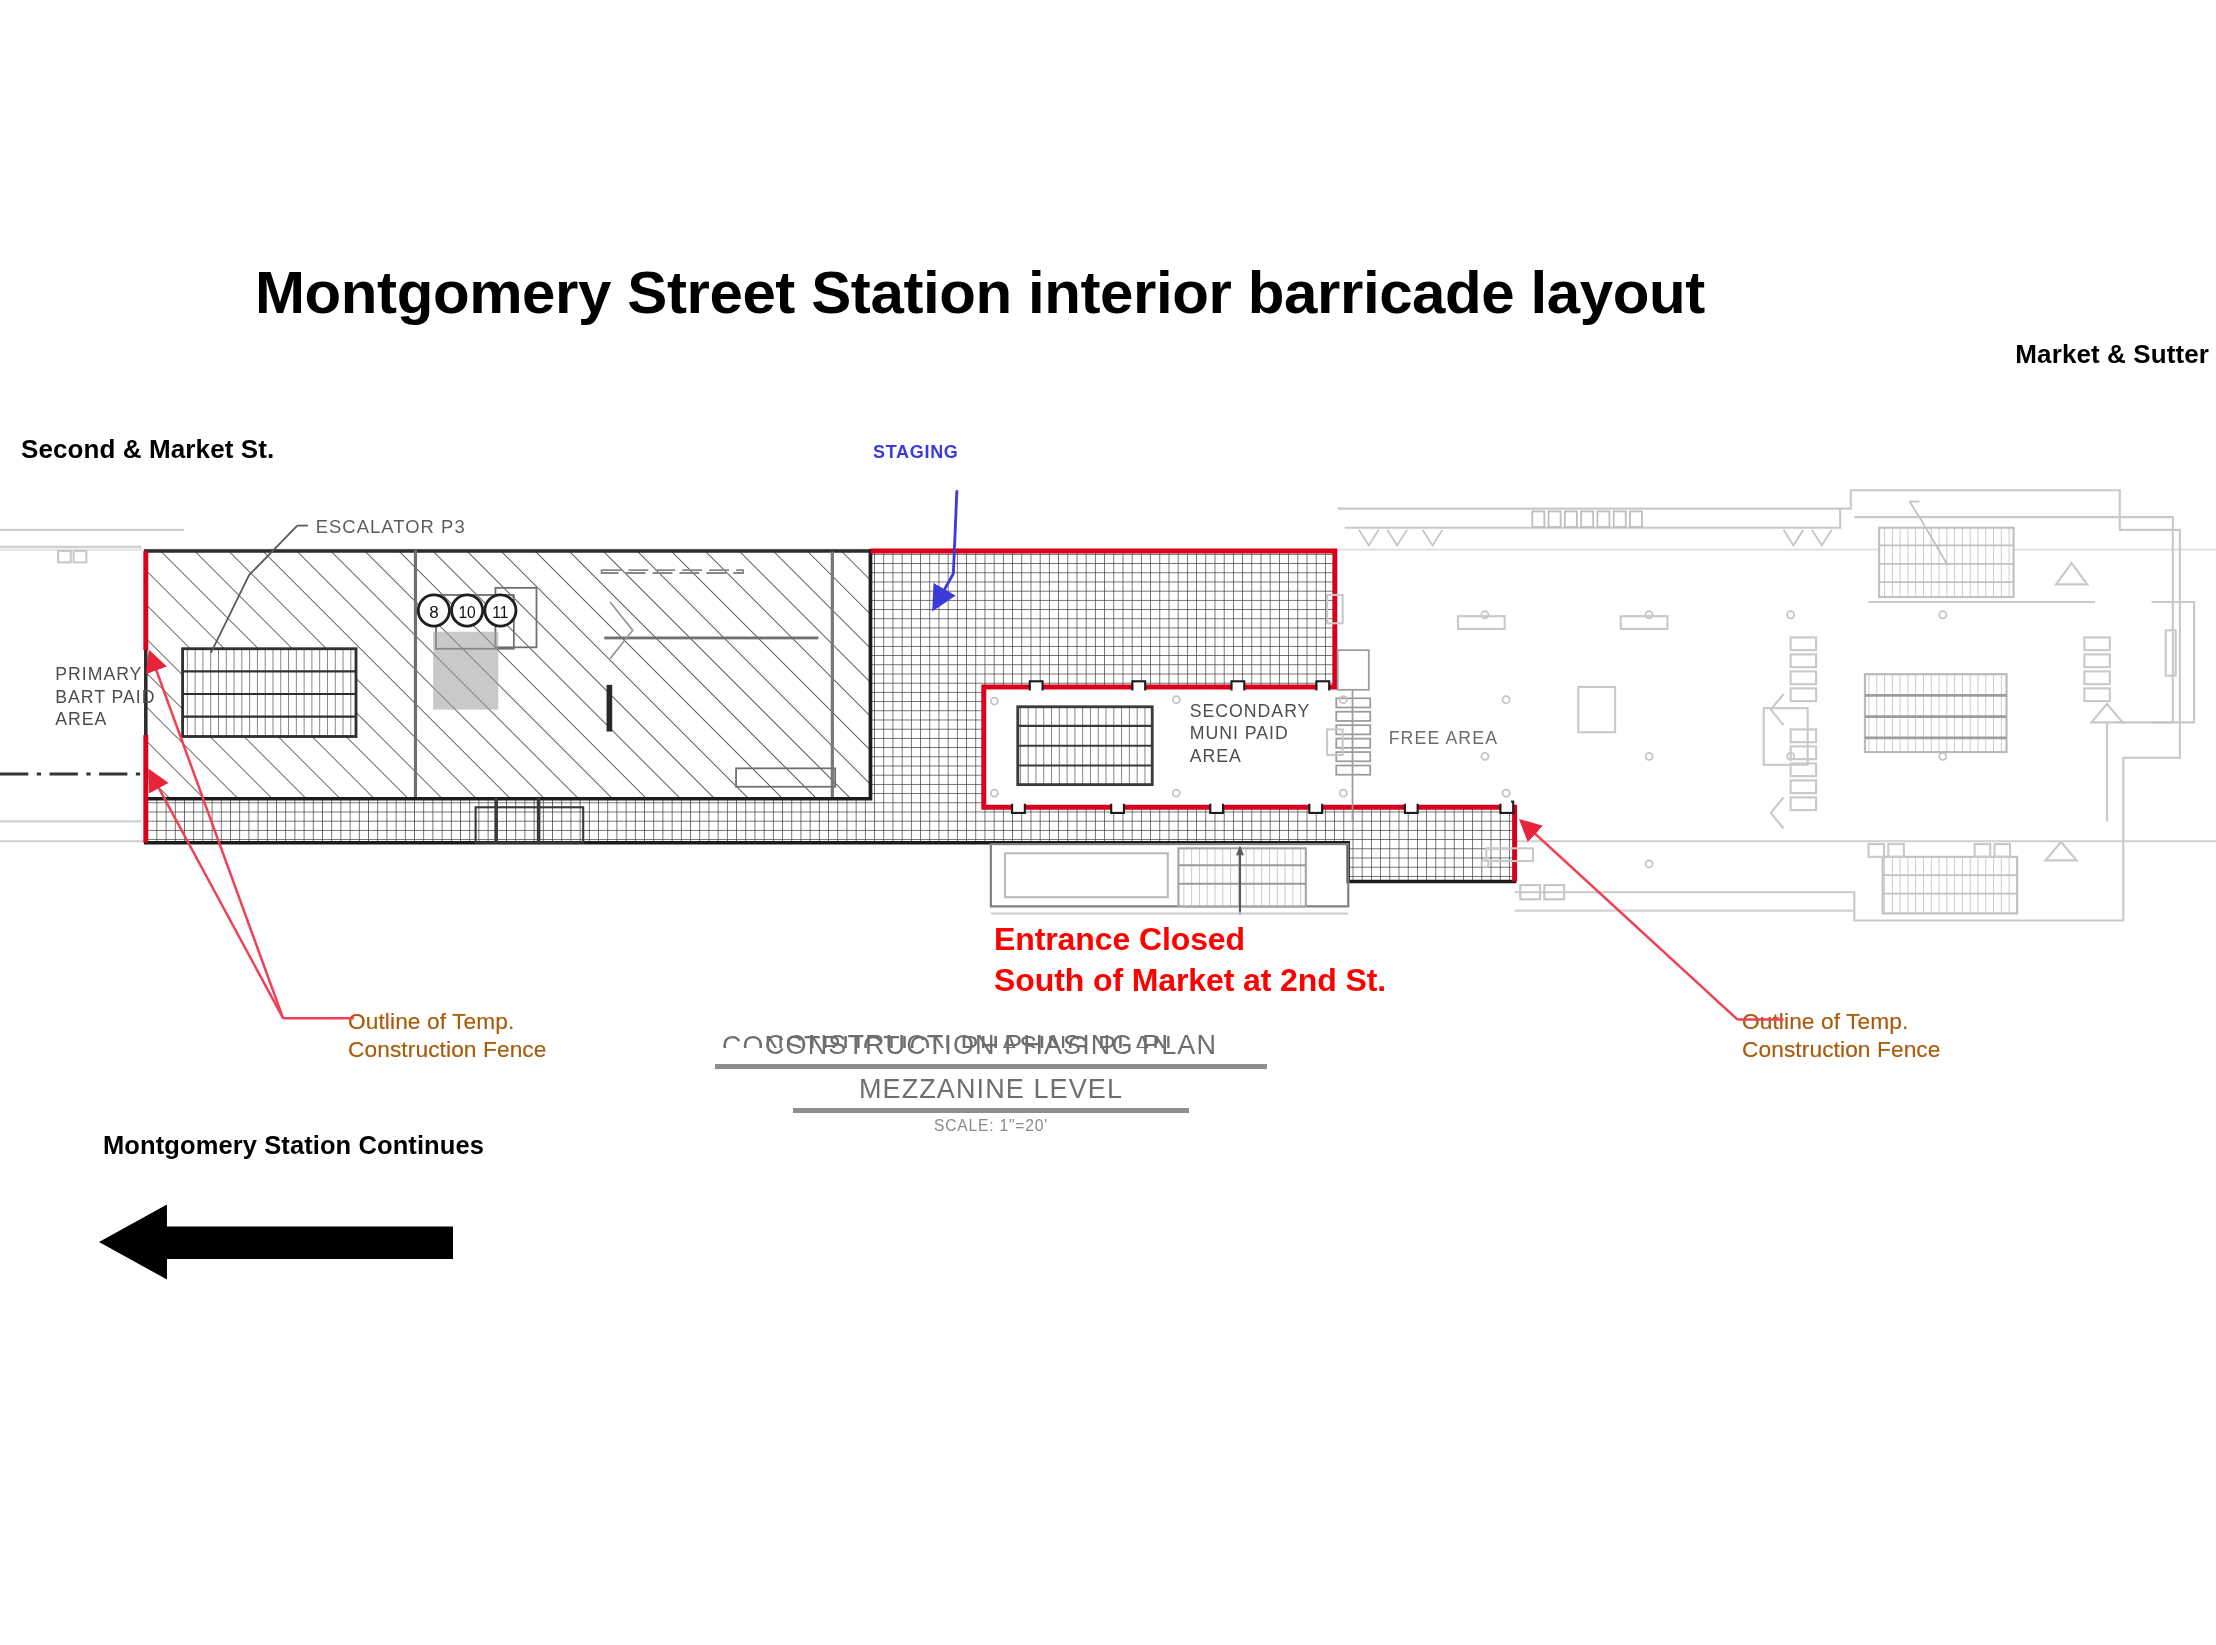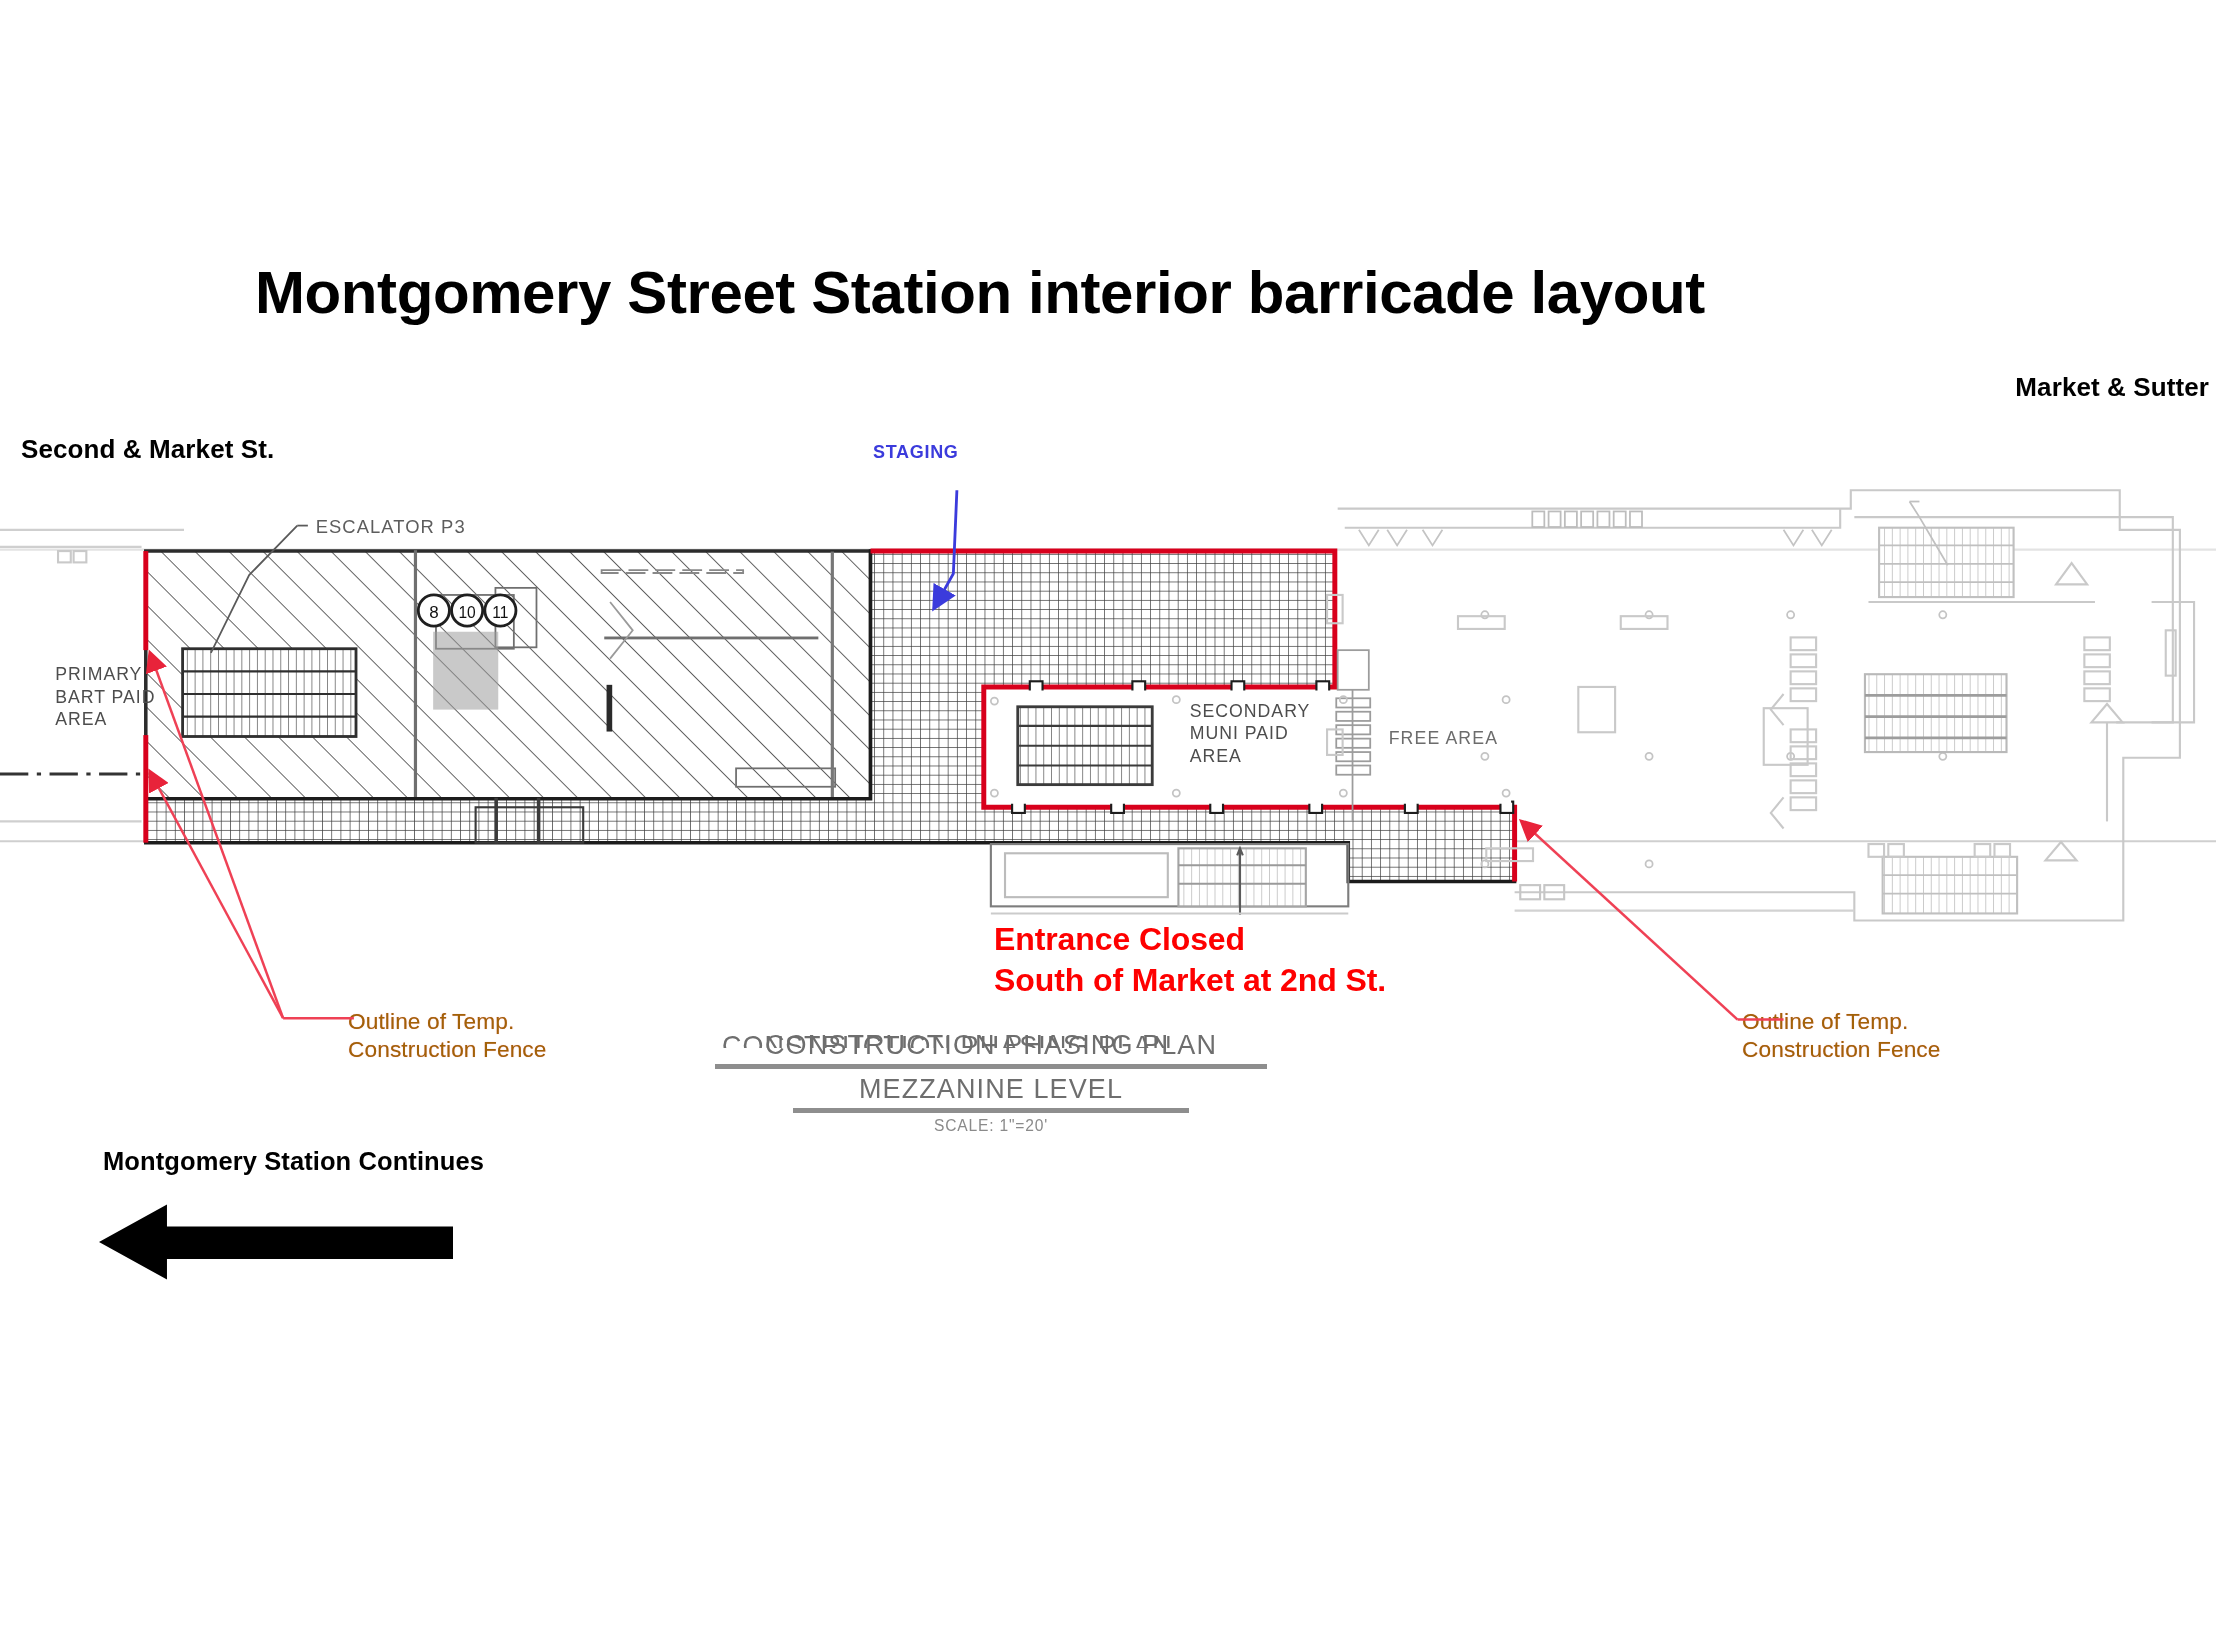--- a/index.html
+++ b/index.html
@@ -14,23 +14,23 @@
   .title{
     position:absolute;left:255px;top:258px;
     font-size:60px;font-weight:bold;color:#000;
     letter-spacing:-0.4px;white-space:nowrap;
     font-stretch:condensed;
   }
   .corner-label{
     position:absolute;font-size:26px;font-weight:bold;color:#000;
     white-space:nowrap;letter-spacing:0.1px;
   }
-  #lbl-market-sutter{right:7px;top:372px;}
+  #lbl-market-sutter{right:7px;top:339px;}
   #lbl-second-market{left:21px;top:434px;}
-  #lbl-continues{left:103px;top:1131px;font-size:25.5px;margin-top:16px;}
+  #lbl-continues{left:103px;top:1131px;font-size:25.5px;}
 
   
   #staging-label{
     position:absolute;left:873px;top:442px;
     font-size:18px;font-weight:bold;color:#3b3bdc;
     letter-spacing:0.7px;white-space:nowrap;
   }
 
   
   .red-note{

